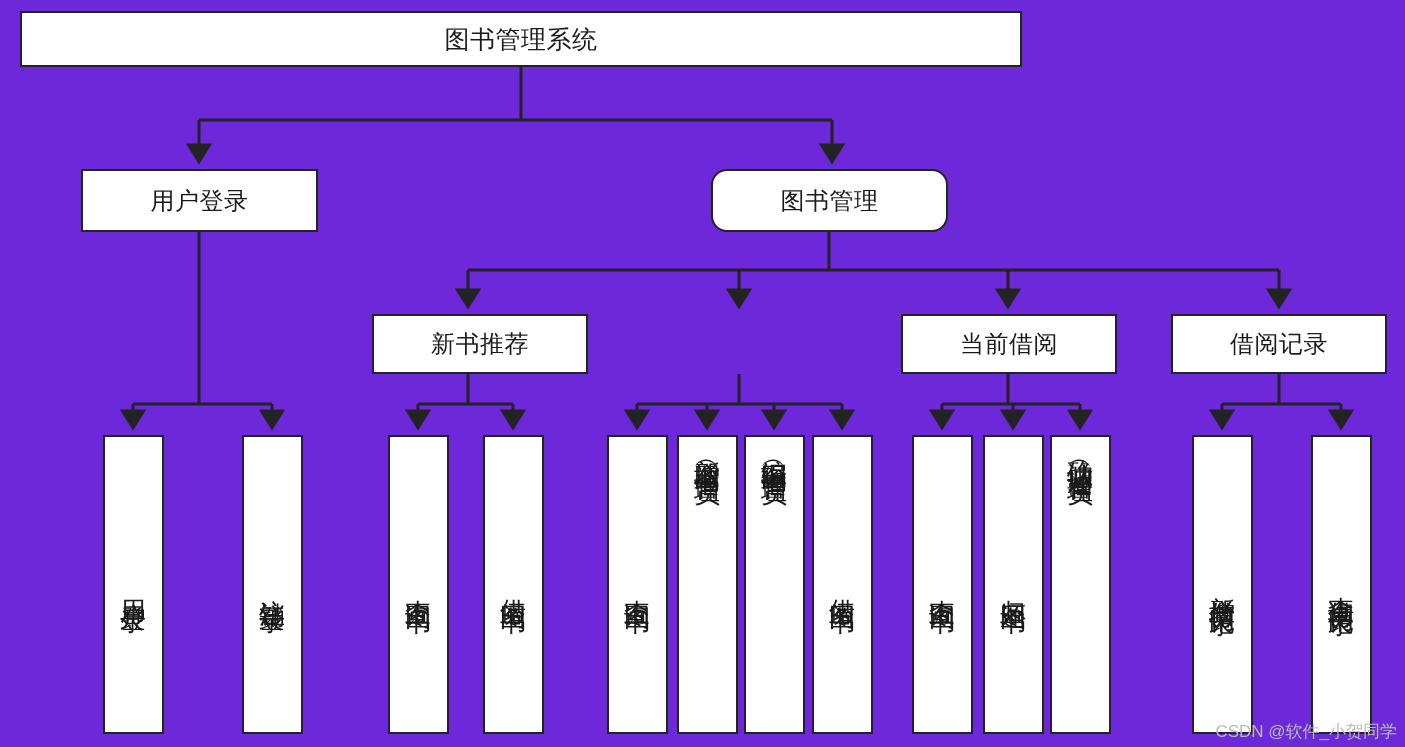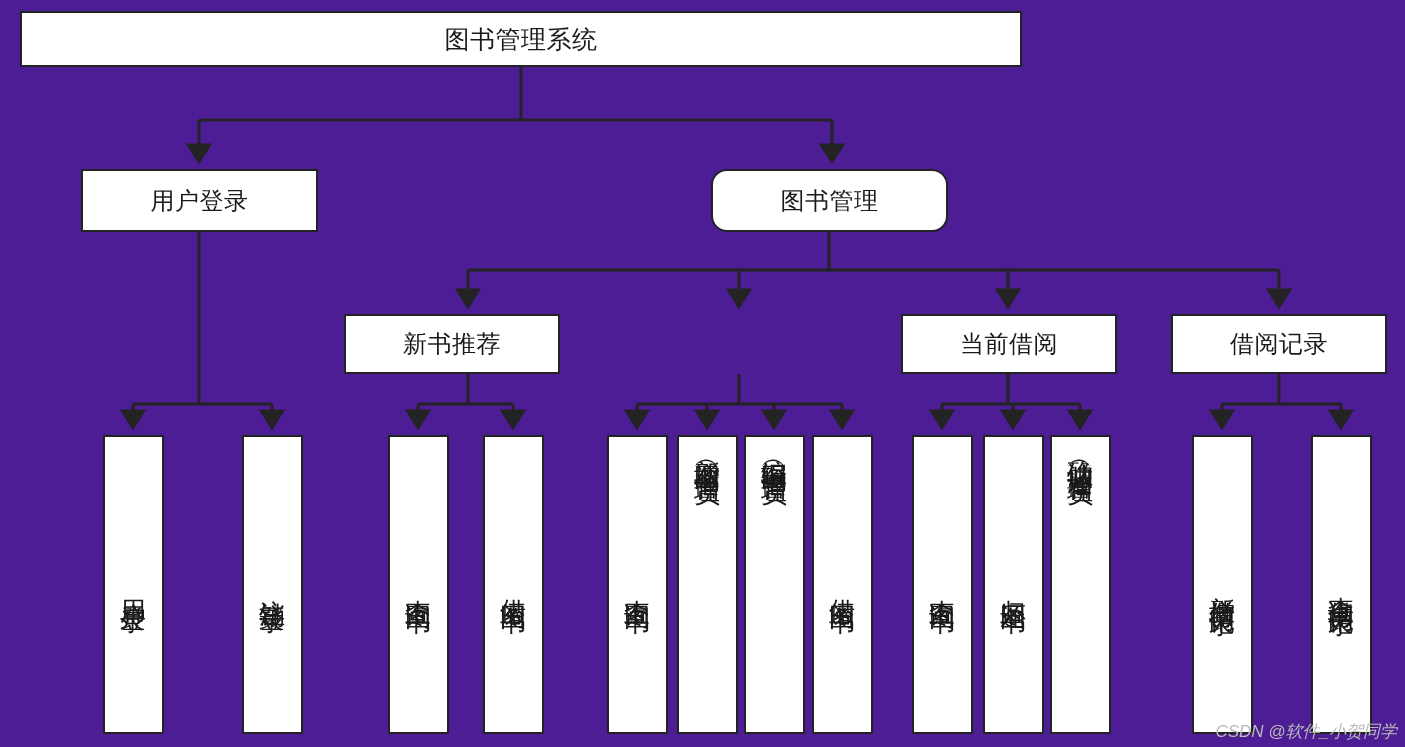--- a/index.html
+++ b/index.html
@@ -7,21 +7,21 @@
     padding: 0;
     background: #ffffff;
   }
   body {
     font-family: "Liberation Sans", "DejaVu Sans", sans-serif;
   }
   #canvas {
     position: relative;
     width: 1405px;
     height: 747px;
-    background: #4c1d95;
+    background: #6d28d9;
     overflow: hidden;
   }
   .node {
     position: absolute;
     box-sizing: border-box;
     border: 2px solid #232323;
     background: #ffffff;
     display: flex;
     align-items: center;
     justify-content: center;
@@ -67,21 +67,20 @@
     pointer-events: none;
   }
   .wm {
     position: absolute;
     right: 8px;
     bottom: 4px;
     font-size: 17px;
     color: #b9b9b9;
     white-space: nowrap;
     font-family: "Liberation Sans", "DejaVu Sans", sans-serif;
-    font-style: italic;
   }
 </style>
 </head>
 <body>
 
 <div id="canvas">
 
   <svg id="edges" viewBox="0 0 1405 747">
     <defs>
       <marker id="arrow" markerWidth="10" markerHeight="10" refX="3.2" refY="5" orient="auto" markerUnits="strokeWidth">
@@ -136,21 +135,21 @@
     <span class="label">图书管理系统</span>
   </div>
 
   <div class="node h" style="left:81px; top:169px; width:237px; height:63px;">
     <span class="label">用户登录</span>
   </div>
   <div class="node h" style="left:711px; top:169px; width:237px; height:63px;border-radius:16px;">
     <span class="label">图书管理</span>
   </div>
 
-  <div class="node h" style="left:344px; top:314px; width:216px; height:60px;">
+  <div class="node h" style="left:372px; top:314px; width:216px; height:60px;">
     <span class="label">新书推荐</span>
   </div>
   <div class="node h" style="left:901px; top:314px; width:216px; height:60px;">
     <span class="label">当前借阅</span>
   </div>
   <div class="node h" style="left:1171px; top:314px; width:216px; height:60px;">
     <span class="label">借阅记录</span>
   </div>
 
   <div class="node v" style="left:103px; top:435px; width:61px; height:299px;">

